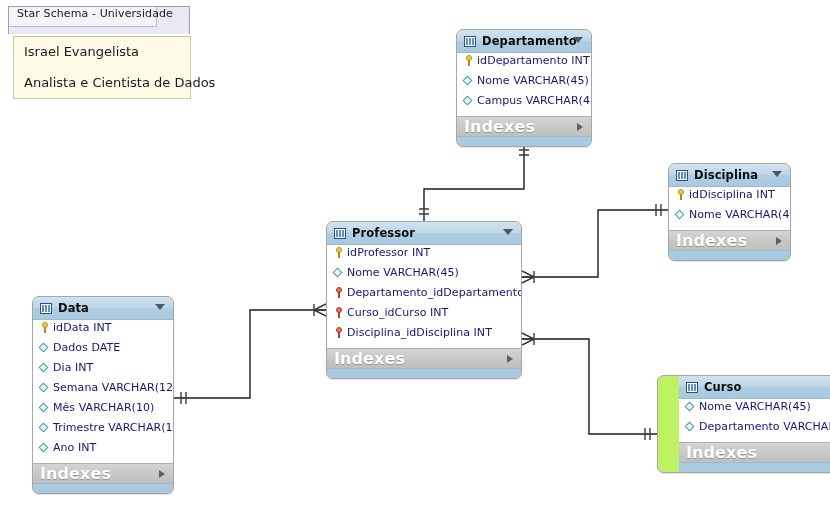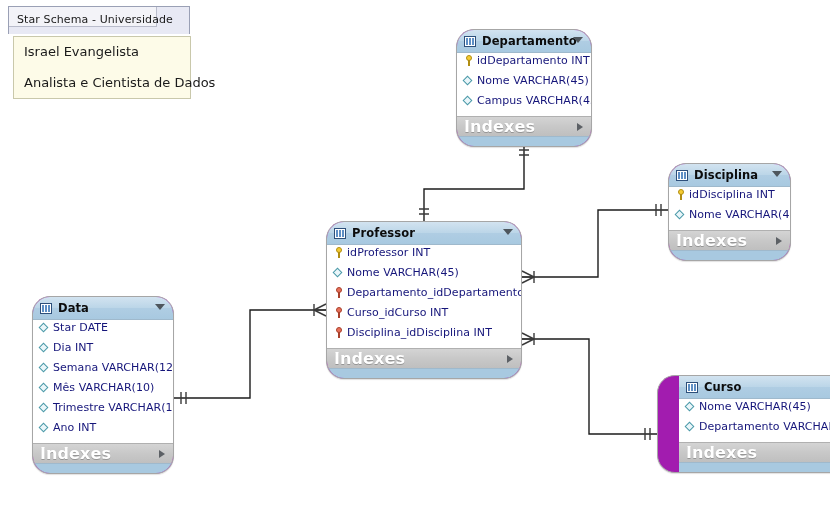--- a/index.html
+++ b/index.html
@@ -32,21 +32,21 @@
     position: absolute;
     left: 0px;
     top: 0px;
     width: 148px;
     height: 20px;
     background: #f3f3f8;
     border-right: 1px solid #b9bccb;
     border-bottom: 1px solid #b9bccb;
     box-sizing: border-box;
     display: flex;
-    align-items: flex-end;
+    align-items: flex-start;
   }
   .title-tab-text {
     font-size: 11px;
     color: #1a1a1a;
     padding-left: 8px;
     white-space: nowrap;
     letter-spacing: 0.1px;
   }
   .note-box {
     position: absolute;
@@ -64,22 +64,22 @@
     color: #1a1a1a;
     margin-bottom: 16px;
     white-space: nowrap;
   }
 
   
   .table-box {
     position: absolute;
     box-sizing: border-box;
     border: 1px solid #a6a6a6;
-    border-radius: 18px;
-    background: #a21caf;
+    border-radius: 7px;
+    background: #bef264;
     overflow: hidden;
     box-shadow: 0 1px 1px rgba(0,0,0,0.12);
   }
   .tbl-header {
     height: 22px;
     background: linear-gradient(to bottom, #d2e3f0 0%, #bcd6e8 48%, #afcde3 52%, #a8c9e0 100%);
     border-bottom: 1px solid #9fb9cc;
     display: flex;
     align-items: center;
     padding: 0 6px 0 7px;
@@ -381,22 +381,26 @@
         <div class="tbl-footer"></div>
       </div>
       <div class="table-box" style="left: 32px; top: 296px; width: 142px;">
         <div class="tbl-header">
           <span class="tbl-icon"></span>
           <span class="tbl-title">Data</span>
           <span class="tbl-caret"></span>
         </div>
         <div class="tbl-cols">
           <div class="col-row">
-            <span class="ic ic-col"></span>
-            <span class="col-name">Star DATE</span>
+            <span class="ic ic-pk"></span>
+            <span class="col-name">idData INT</span>
+          </div>
+          <div class="col-row">
+            <span class="ic ic-col"></span>
+            <span class="col-name">Dados DATE</span>
           </div>
           <div class="col-row">
             <span class="ic ic-col"></span>
             <span class="col-name">Dia INT</span>
           </div>
           <div class="col-row">
             <span class="ic ic-col"></span>
             <span class="col-name">Semana VARCHAR(12)</span>
           </div>
           <div class="col-row">

